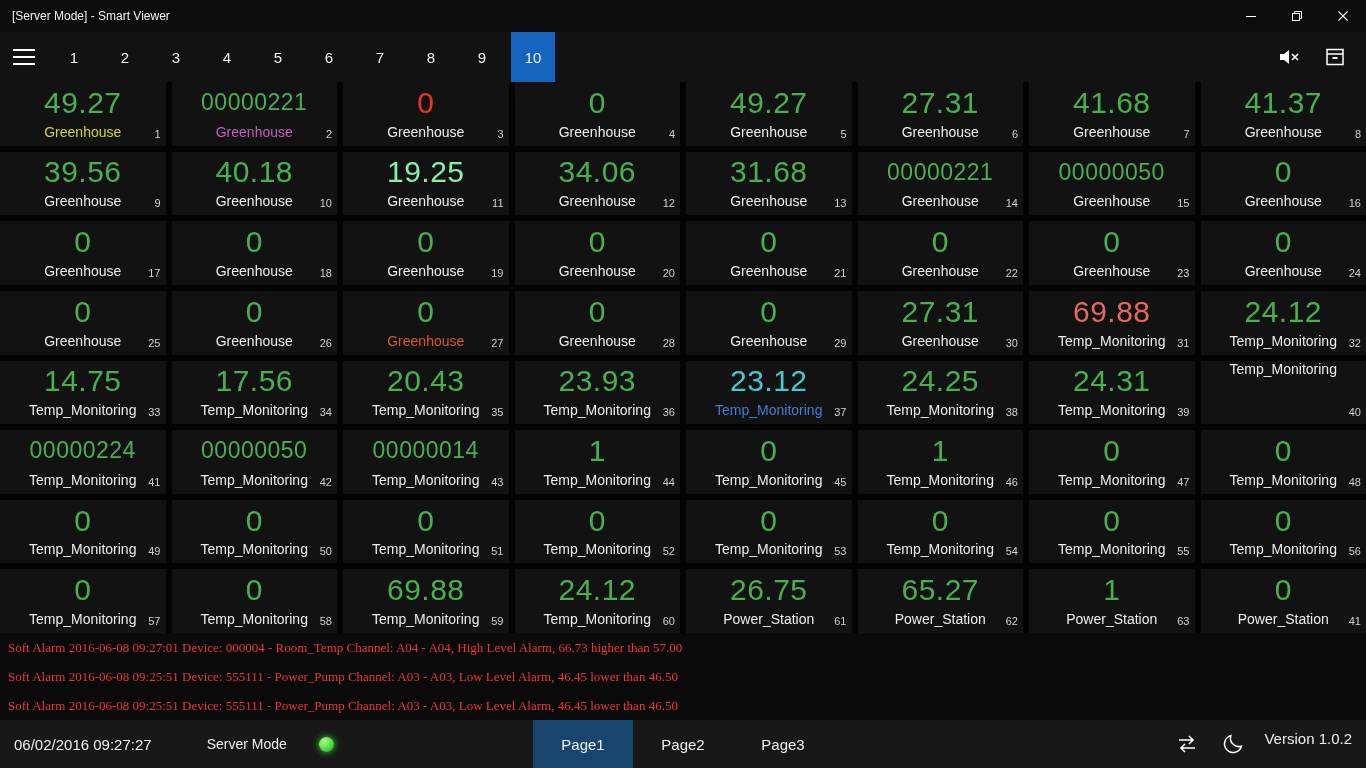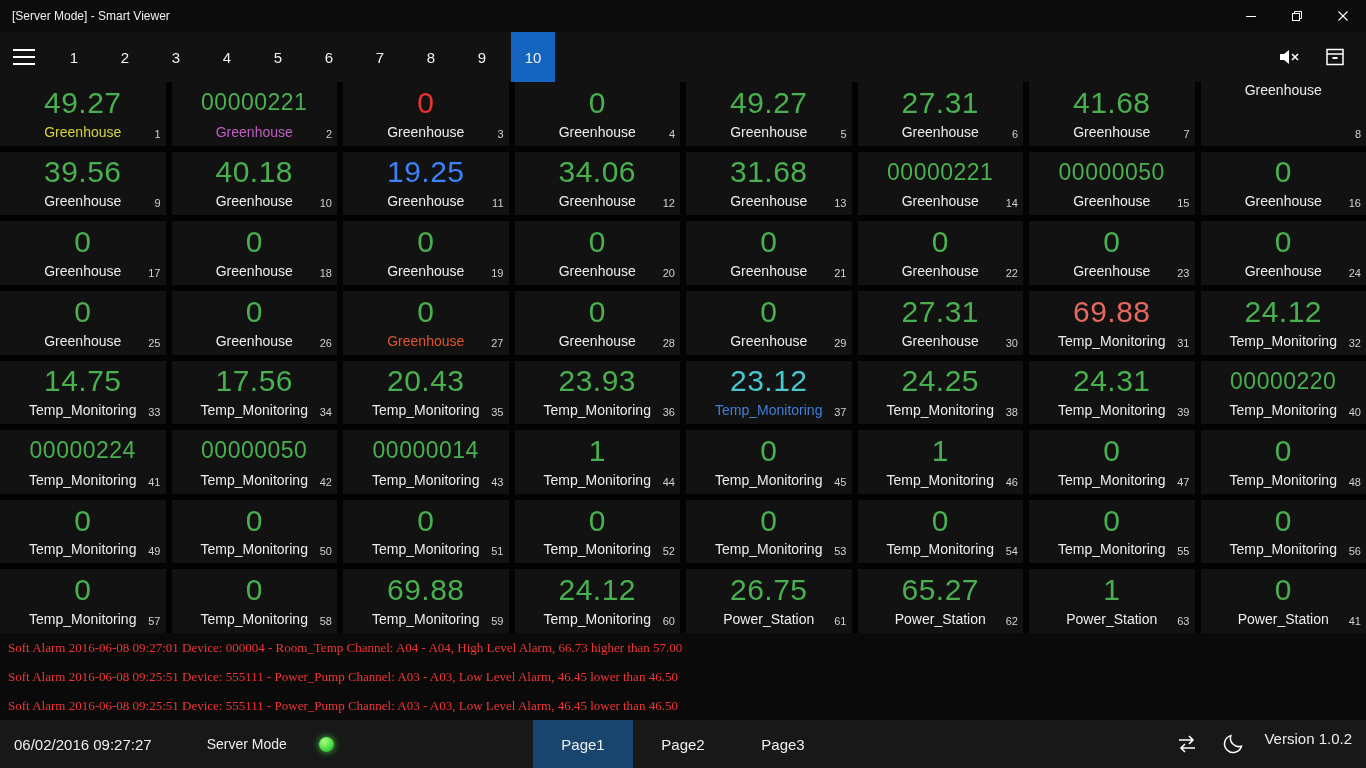--- a/index.html
+++ b/index.html
@@ -213,35 +213,36 @@
       <div class="tile-value" style="color: rgb(73, 176, 79);">27.31</div>
       <div class="tile-label" style="color: rgb(237, 237, 237);">Greenhouse</div>
       <div class="tile-index">6</div>
     </div>
     <div class="tile">
       <div class="tile-value" style="color: rgb(73, 176, 79);">41.68</div>
       <div class="tile-label" style="color: rgb(237, 237, 237);">Greenhouse</div>
       <div class="tile-index">7</div>
     </div>
     <div class="tile">
+      <div class="tile-value" style="color: rgb(73, 176, 79);">41.37</div>
       <div class="tile-label" style="color: rgb(237, 237, 237);">Greenhouse</div>
       <div class="tile-index">8</div>
     </div>
     <div class="tile">
       <div class="tile-value" style="color: rgb(73, 176, 79);">39.56</div>
       <div class="tile-label" style="color: rgb(237, 237, 237);">Greenhouse</div>
       <div class="tile-index">9</div>
     </div>
     <div class="tile">
       <div class="tile-value" style="color: rgb(73, 176, 79);">40.18</div>
       <div class="tile-label" style="color: rgb(237, 237, 237);">Greenhouse</div>
       <div class="tile-index">10</div>
     </div>
     <div class="tile">
-      <div class="tile-value" style="color: #3b82f6;">19.25</div>
+      <div class="tile-value" style="color: #86efac;">19.25</div>
       <div class="tile-label" style="color: rgb(237, 237, 237);">Greenhouse</div>
       <div class="tile-index">11</div>
     </div>
     <div class="tile">
       <div class="tile-value" style="color: rgb(73, 176, 79);">34.06</div>
       <div class="tile-label" style="color: rgb(237, 237, 237);">Greenhouse</div>
       <div class="tile-index">12</div>
     </div>
     <div class="tile">
       <div class="tile-value" style="color: rgb(73, 176, 79);">31.68</div>
@@ -372,21 +373,20 @@
       <div class="tile-value" style="color: rgb(73, 176, 79);">24.25</div>
       <div class="tile-label" style="color: rgb(237, 237, 237);">Temp_Monitoring</div>
       <div class="tile-index">38</div>
     </div>
     <div class="tile">
       <div class="tile-value" style="color: rgb(73, 176, 79);">24.31</div>
       <div class="tile-label" style="color: rgb(237, 237, 237);">Temp_Monitoring</div>
       <div class="tile-index">39</div>
     </div>
     <div class="tile">
-      <div class="tile-value long" style="color: rgb(73, 176, 79);">00000220</div>
       <div class="tile-label" style="color: rgb(237, 237, 237);">Temp_Monitoring</div>
       <div class="tile-index">40</div>
     </div>
     <div class="tile">
       <div class="tile-value long" style="color: rgb(73, 176, 79);">00000224</div>
       <div class="tile-label" style="color: rgb(237, 237, 237);">Temp_Monitoring</div>
       <div class="tile-index">41</div>
     </div>
     <div class="tile">
       <div class="tile-value long" style="color: rgb(73, 176, 79);">00000050</div>

